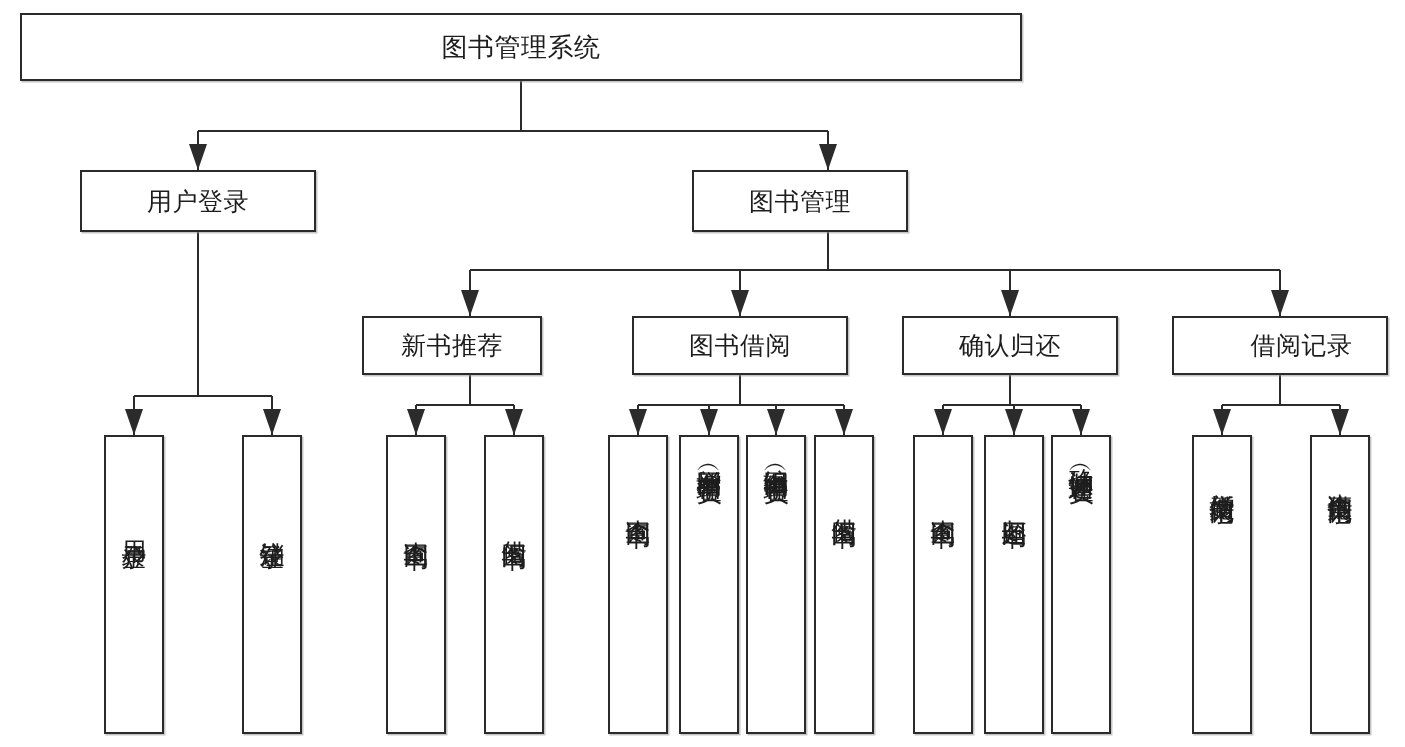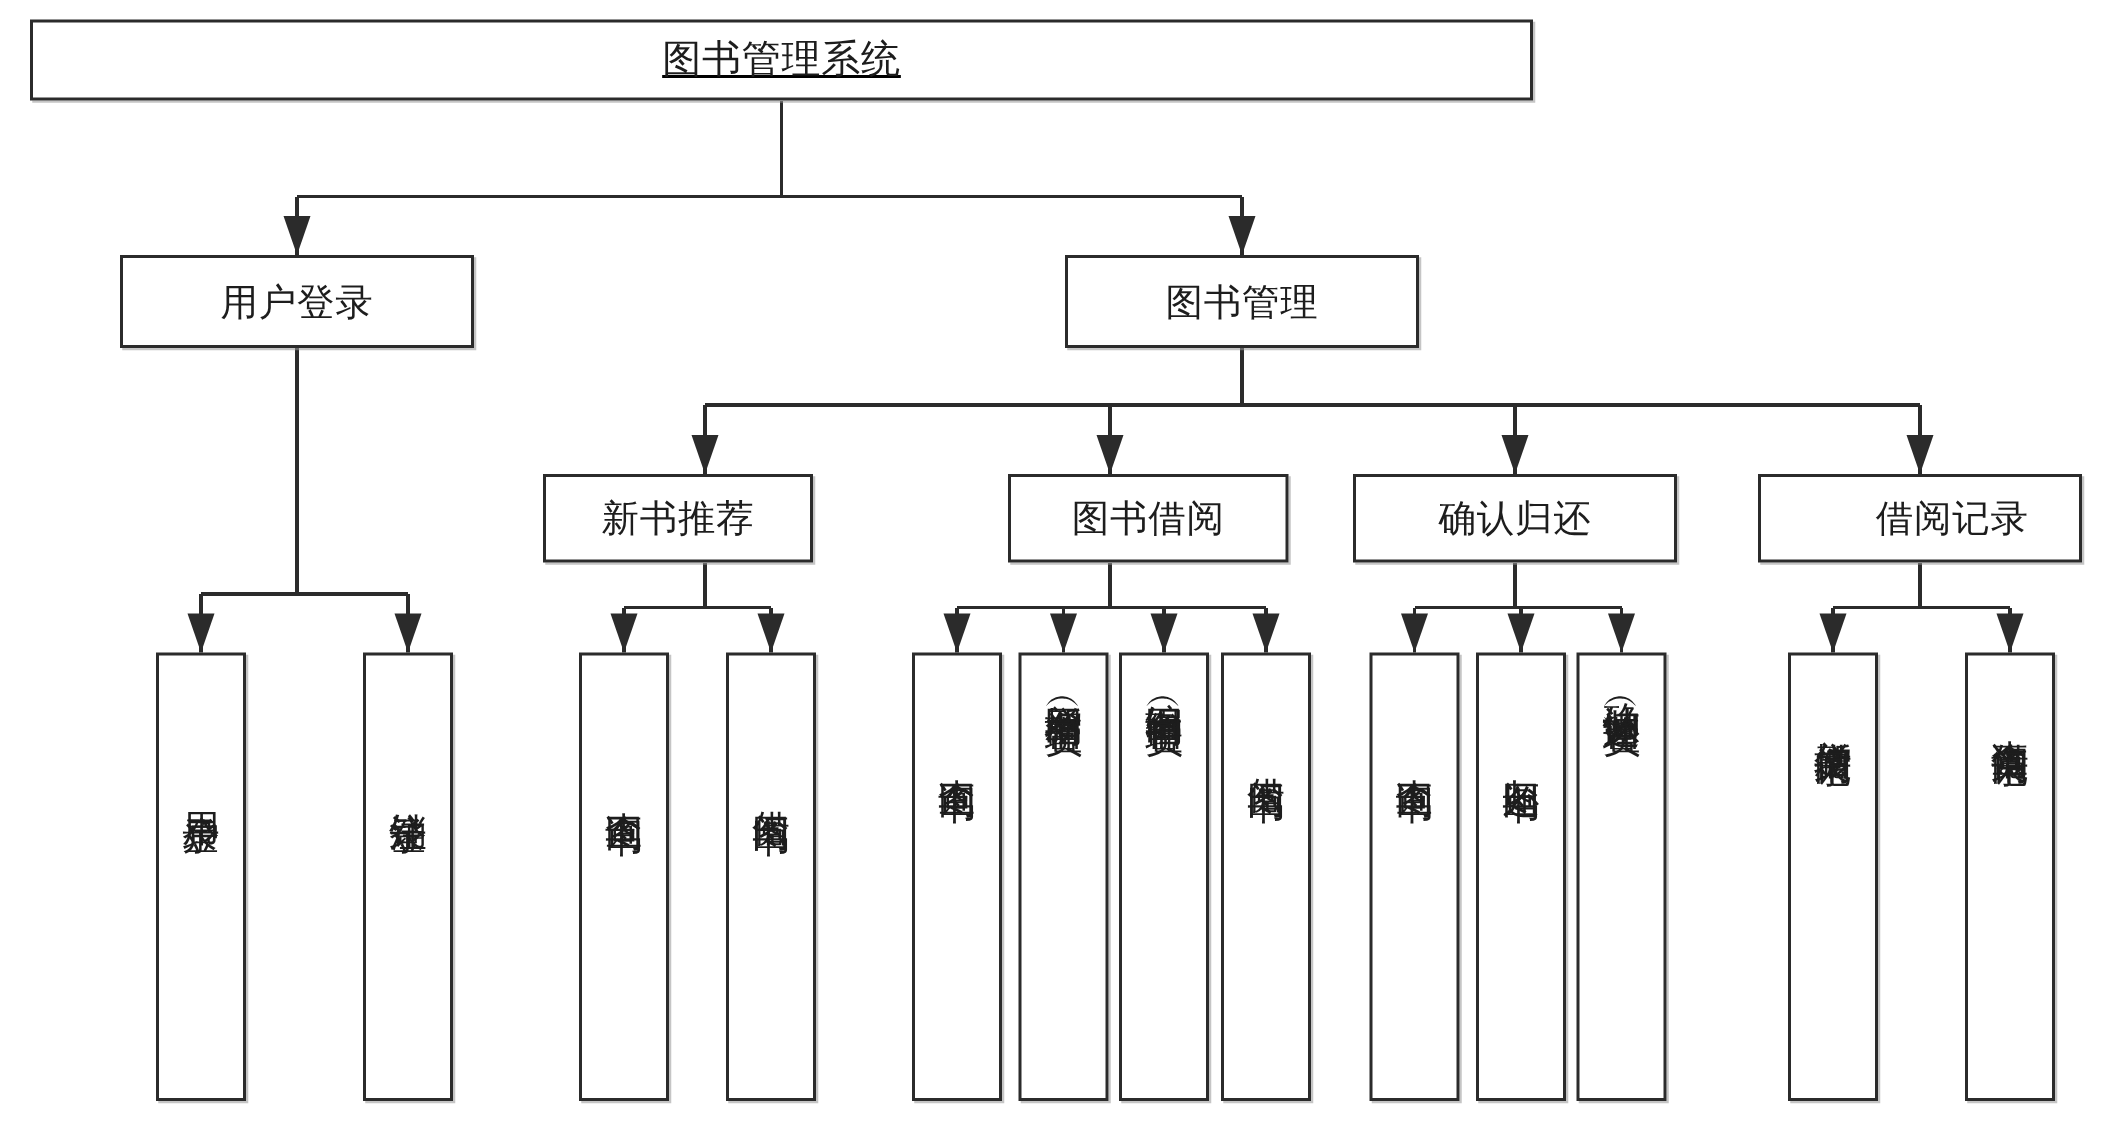--- a/index.html
+++ b/index.html
@@ -140,35 +140,35 @@
       <line x1="1081" y1="405" x2="1081" y2="435" stroke="#2b2b2b" stroke-width="2.5" shape-rendering="crispEdges"></line>
       <polygon points="1072,409 1090,409 1081,435" fill="#2b2b2b"></polygon>
       <line x1="1280" y1="375" x2="1280" y2="405" stroke="#2b2b2b" stroke-width="2.5" shape-rendering="crispEdges"></line>
       <line x1="1222" y1="405" x2="1340" y2="405" stroke="#2b2b2b" stroke-width="2.5" shape-rendering="crispEdges"></line>
       <line x1="1222" y1="405" x2="1222" y2="435" stroke="#2b2b2b" stroke-width="2.5" shape-rendering="crispEdges"></line>
       <polygon points="1213,409 1231,409 1222,435" fill="#2b2b2b"></polygon>
       <line x1="1340" y1="405" x2="1340" y2="435" stroke="#2b2b2b" stroke-width="2.5" shape-rendering="crispEdges"></line>
       <polygon points="1331,409 1349,409 1340,435" fill="#2b2b2b"></polygon>
     </svg>
 
-  <div class="node horiz root" style="left: 20px; top: 13px; width: 1002px; height: 54px; text-decoration: underline;">
+  <div class="node horiz root" style="left: 20px; top: 13px; width: 1002px; height: 68px;">
     <span class="label">图书管理系统</span>
   </div>
 
   <div class="node horiz" style="left: 80px; top: 170px; width: 236px; height: 62px;">
     <span class="label">用户登录</span>
   </div>
-  <div class="node horiz" style="left: 710px; top: 170px; width: 236px; height: 62px;">
+  <div class="node horiz" style="left: 692px; top: 170px; width: 216px; height: 62px;">
     <span class="label">图书管理</span>
   </div>
 
   <div class="node horiz" style="left: 362px; top: 316px; width: 180px; height: 59px;">
     <span class="label">新书推荐</span>
   </div>
-  <div class="node horiz" style="left: 632px; top: 316px; width: 187px; height: 59px; margin-left: 40px;">
+  <div class="node horiz" style="left: 632px; top: 316px; width: 216px; height: 59px;">
     <span class="label">图书借阅</span>
   </div>
   <div class="node horiz" style="left: 902px; top: 316px; width: 216px; height: 59px;">
     <span class="label">确认归还</span>
   </div>
   <div class="node horiz" style="left: 1172px; top: 316px; width: 216px; height: 59px; padding-left: 43px;">
     <span class="label">借阅记录</span>
   </div>
 
   <div class="node vert mid" style="left: 104px; top: 435px; width: 60px; height: 299px;">

